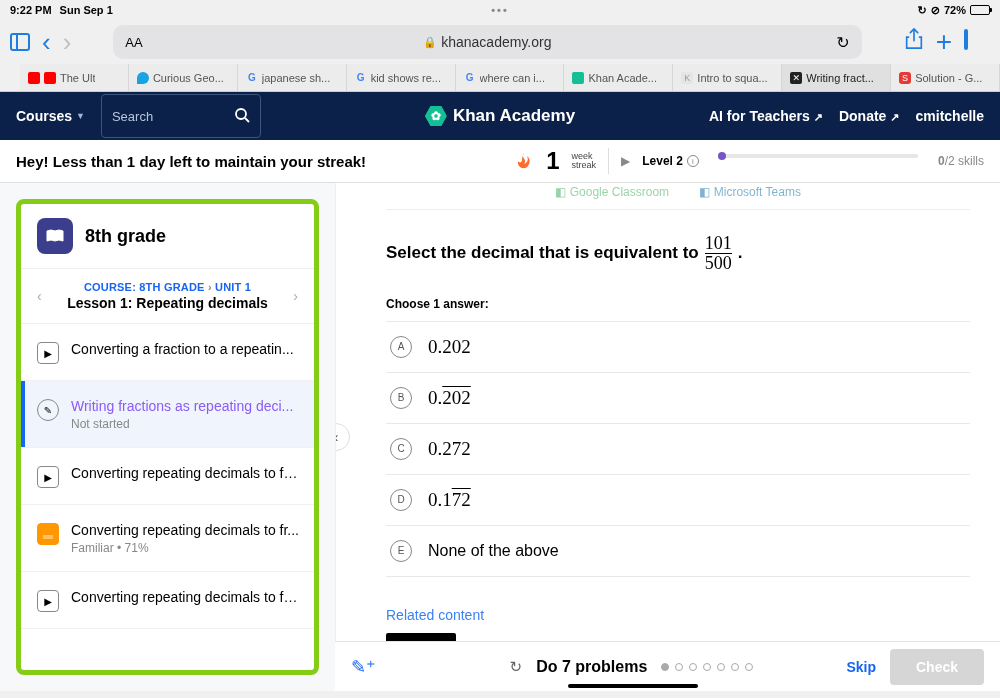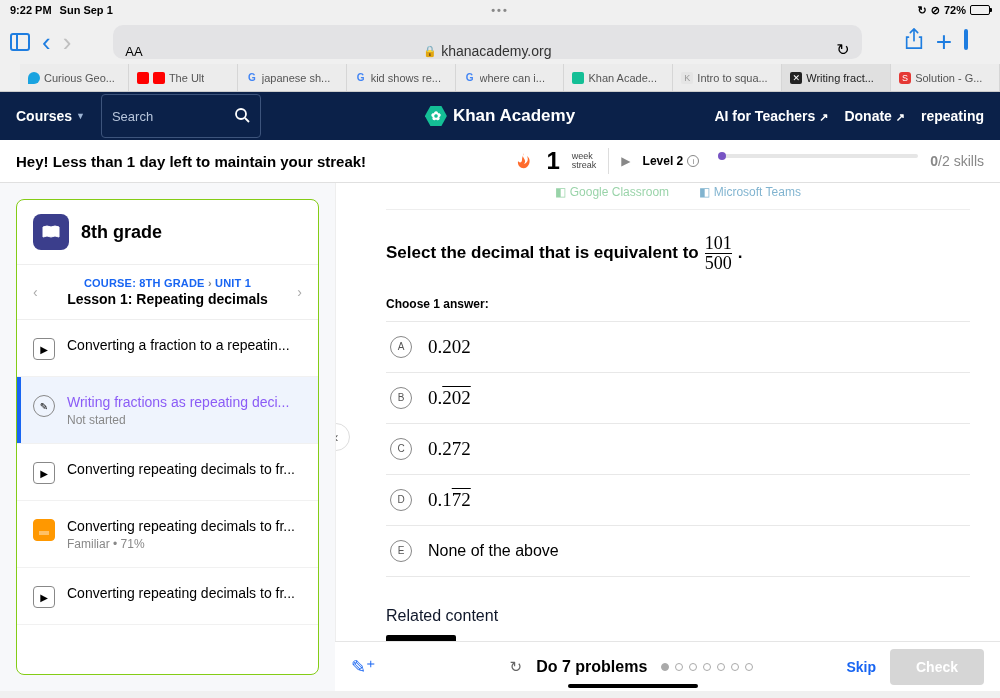--- a/index.html
+++ b/index.html
@@ -41,21 +41,21 @@
   .sidebar-toggle { width: 20px; height: 18px; border: 2px solid #1e7de0; border-radius: 3px; position: relative; }
   .sidebar-toggle::before { content:''; position:absolute; left:4px; top:0; bottom:0; width:2px; background:#1e7de0; }
   .nav-arrow { font-size: 26px; color: #1e7de0; font-weight: 300; cursor: pointer; }
   .nav-arrow.disabled { color: #c0c0c0; }
   .url-bar {
     flex: 1;
     height: 34px;
     background: #e3e3e5;
     border-radius: 10px;
     display: flex;
-    align-items: flex-end;
+    align-items: center;
     justify-content: center;
     position: relative;
     margin: 0 30px;
   }
   .url-aa { position: absolute; left: 12px; font-size: 13px; font-weight: 500; }
   .url-text { font-size: 14px; color: #333; display: flex; align-items: center; gap: 4px; }
   .lock-ic { font-size: 11px; }
   .url-refresh { position: absolute; right: 12px; font-size: 16px; }
   .share-ic, .plus-ic, .tabs-ic { color: #1e7de0; font-size: 22px; cursor: pointer; }
   .plus-ic { font-size: 28px; font-weight: 300; }
@@ -139,36 +139,36 @@
   .streak-right { margin-left: auto; display: flex; align-items: center; gap: 12px; font-weight: 400; }
   .flame-ic { width: 20px; height: 20px; display:flex; align-items:center; justify-content:center; font-size:18px; }
   .streak-num { font-size: 24px; font-weight: 700; }
   .streak-label { font-size: 9px; line-height: 1; color: #444; }
   .divider-v { width: 1px; height: 26px; background: #ddd; }
   .play-ic { color: #888; font-size: 12px; }
   .level-text { font-size: 12px; font-weight: 600; }
   .info-circ { width: 12px; height: 12px; border: 1px solid #888; border-radius: 50%; display: inline-flex; align-items: center; justify-content: center; font-size: 8px; color: #888; }
   .level-bar { width: 200px; height: 4px; background: #e6e6e6; border-radius: 2px; position: relative; }
   .level-dot { width: 8px; height: 8px; background: #7854c4; border-radius: 50%; position: absolute; left: 0; top: -2px; }
-  .skills-txt { font-size: 14px; color: #888; }
+  .skills-txt { font-size: 12px; color: #888; margin-left: 8px; }
 
   
   .main-area {
     display: flex;
     height: calc(698px - 20px - 44px - 28px - 48px - 50px);
     background: #f7f8fa;
     position: relative;
   }
   .sidebar {
     width: 335px;
     padding: 16px;
   }
   .sidebar-card {
     background: #fff;
-    border: 1px solid #84cc16;
+    border: 5px solid #84cc16;
     border-radius: 8px;
     overflow: hidden;
     height: 100%;
   }
   .course-title-row {
     display: flex;
     align-items: center;
     gap: 12px;
     padding: 14px 16px;
   }
@@ -289,21 +289,21 @@
     border-radius: 50%;
     display: flex; align-items: center; justify-content: center;
     font-size: 10px;
     color: #555;
   }
   .answer-val {
     font-family: "Times New Roman", serif;
     font-size: 19px;
   }
   .overline { text-decoration: overline; text-decoration-thickness: 1px; }
-  .related { font-size: 16px; color: #0f172a; margin-top: 30px; }
+  .related { font-size: 14px; color: #3b82f6; margin-top: 30px; }
   .related-thumb-row { display:flex; gap:10px; align-items:center; margin-top:10px; }
   .related-thumb { width:70px; height:20px; background:#000; border-radius:2px; }
 
   
   .bottom-bar {
     position: absolute;
     left: 335px;
     right: 0;
     bottom: 0;
     height: 50px;
@@ -376,27 +376,27 @@
   </span>
   <span class="plus-ic">+</span>
   <span style="position:relative; width:26px; height:22px;">
     <span class="tabs-ic-box"></span>
   </span>
 </div>
 
 <div class="tab-strip">
   <div class="tab-spacer"></div>
   <div class="tab-item">
-    <span class="tab-favicon fav-loc"></span>
-    <span class="tab-label">Curious Geo...</span>
-  </div>
-  <div class="tab-item">
     <span class="tab-favicon fav-yt"></span>
     <span class="tab-favicon fav-yt"></span>
     <span class="tab-label">The Ult</span>
+  </div>
+  <div class="tab-item">
+    <span class="tab-favicon fav-loc"></span>
+    <span class="tab-label">Curious Geo...</span>
   </div>
   <div class="tab-item">
     <span class="tab-favicon fav-g" style="color:#4285f4;">G</span>
     <span class="tab-label">japanese sh...</span>
   </div>
   <div class="tab-item">
     <span class="tab-favicon fav-g" style="color:#4285f4;">G</span>
     <span class="tab-label">kid shows re...</span>
   </div>
   <div class="tab-item">
@@ -441,21 +441,21 @@
   </div>
   <div class="header-right">
     <span>
       <span>AI for Teachers</span>
       <span class="ext-ic">↗</span>
     </span>
     <span>
       <span>Donate</span>
       <span class="ext-ic">↗</span>
     </span>
-    <span>repeating</span>
+    <span>cmitchelle</span>
   </div>
 </div>
 
 <div class="streak-bar">
   <span>Hey! Less than 1 day left to maintain your streak!</span>
   <div class="streak-right">
     <span class="flame-ic">
       <svg width="20" height="20" viewBox="0 0 20 20">
           <path d="M10 2 C 6 7 14 8 10 13 C 13 12 15 9 13 5 C 16 7 17 12 13 16 C 9 19 3 16 4 10 C 5 12 8 12 8 9 C 8 6 9 5 10 2" fill="#ff6b2c"></path>
         </svg>

